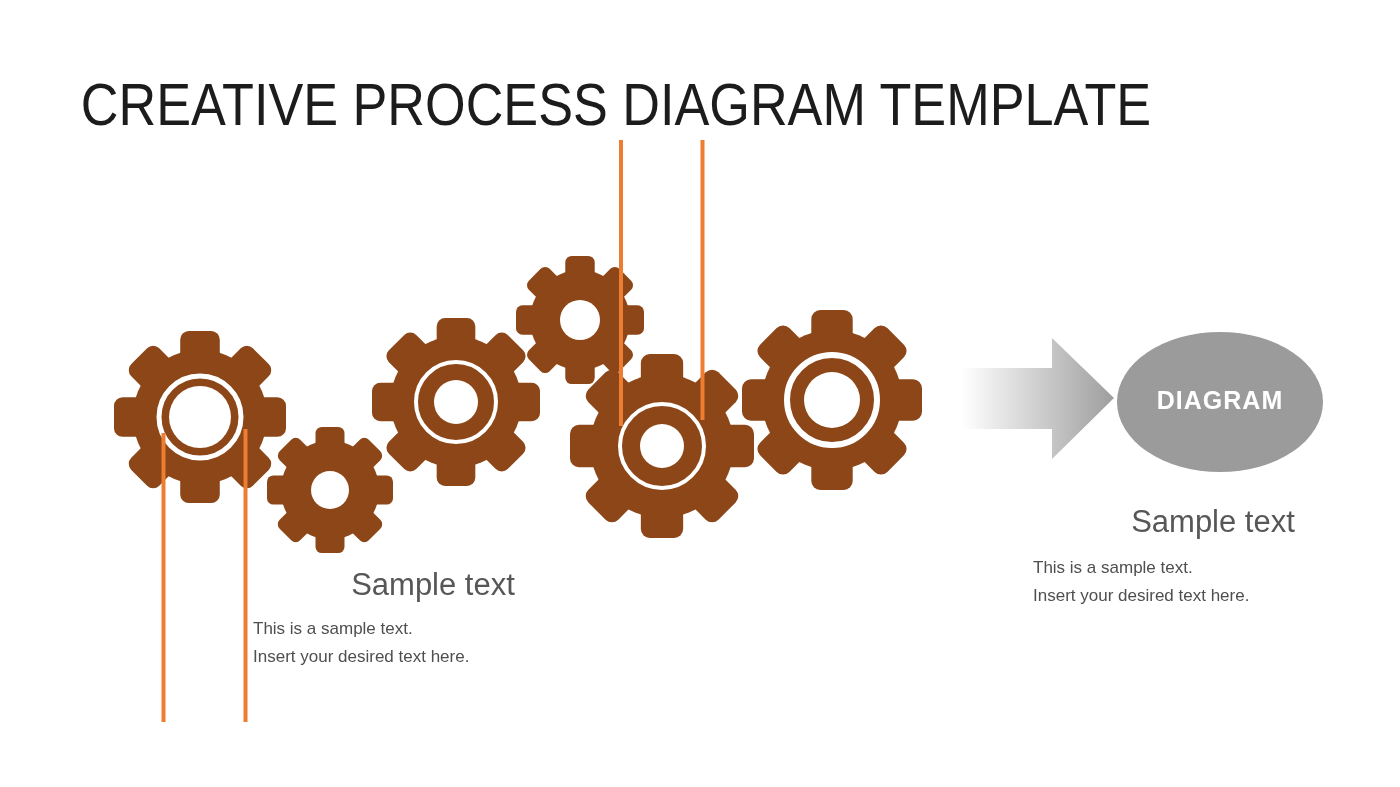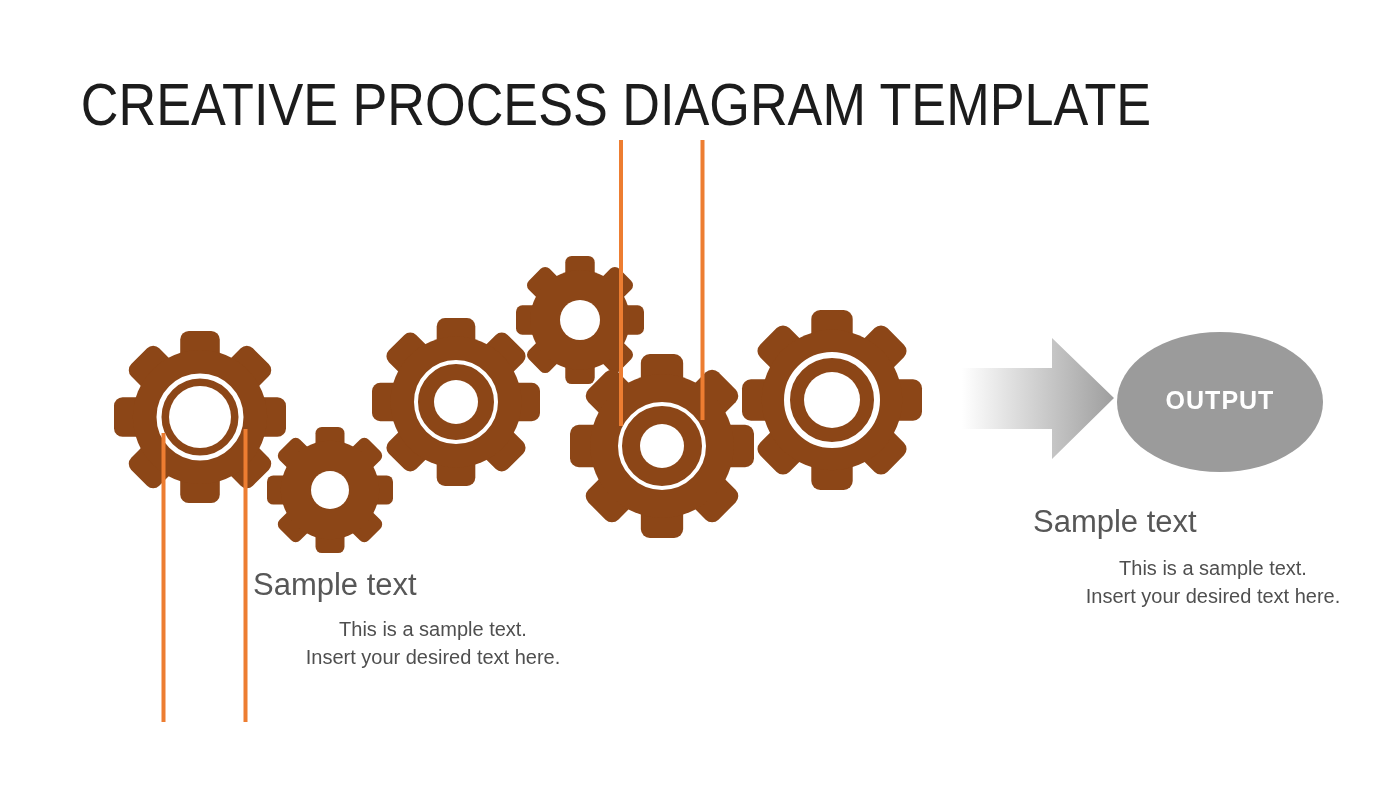--- a/index.html
+++ b/index.html
@@ -23,26 +23,26 @@
   #diagram{position:absolute;left:0;top:0;}
   .slide-title{
     position:absolute;top:33px;left:50%;
     transform:translateX(calc(-50% + 34px)) scaleX(0.87);
     white-space:nowrap;
     font-size:60px;line-height:64px;font-weight:400;
     color:var(--title-color);
     letter-spacing:0px;
   }
   .caption-heading{
-    position:absolute;width:360px;
+    position:absolute;width:360px;text-align:center;
     font-size:31px;line-height:38px;color:var(--cap-head);
   }
   .caption-body{
-    position:absolute;width:360px;text-align:center;
-    font-size:20px;line-height:28px;color:var(--cap-body);
+    position:absolute;width:360px;
+    font-size:17px;line-height:28px;color:var(--cap-body);
   }
   .caption-heading.left{left:253px;top:566px;}
   .caption-body.left{left:253px;top:615px;}
   .caption-heading.right{left:1033px;top:503px;}
   .caption-body.right{left:1033px;top:554px;}
   .output-label{
     position:absolute;left:1070px;top:386px;width:300px;
     text-align:center;font-size:25px;line-height:28px;
     font-weight:bold;letter-spacing:1px;color:var(--output-text);
   }
@@ -138,21 +138,21 @@
       <line x1="163.5" y1="433" x2="163.5" y2="722" stroke="#ed7d31" stroke-width="4"></line>
       <line x1="245.5" y1="429" x2="245.5" y2="722" stroke="#ed7d31" stroke-width="4"></line>
       <line x1="621" y1="140" x2="621" y2="426" stroke="#ed7d31" stroke-width="4"></line>
       <line x1="702.5" y1="140" x2="702.5" y2="420" stroke="#ed7d31" stroke-width="4"></line>
       <polygon points="962,368 1052,368 1052,338 1114,398 1052,459 1052,429 962,429" fill="url(#arrowGrad)"></polygon>
       <ellipse cx="1220" cy="402" rx="103" ry="70" fill="#9b9b9b"></ellipse>
     </svg>
 
   <h1 class="slide-title">CREATIVE PROCESS DIAGRAM TEMPLATE</h1>
 
-  <div class="output-label">OUTPUT</div>
+  <div class="output-label">DIAGRAM</div>
 
   <div class="caption-heading left">Sample text</div>
   <div class="caption-body left">
     <div>This is a sample text.</div>
     <div>Insert your desired text here.</div>
   </div>
 
   <div class="caption-heading right">Sample text</div>
   <div class="caption-body right">
     <div>This is a sample text.</div>

